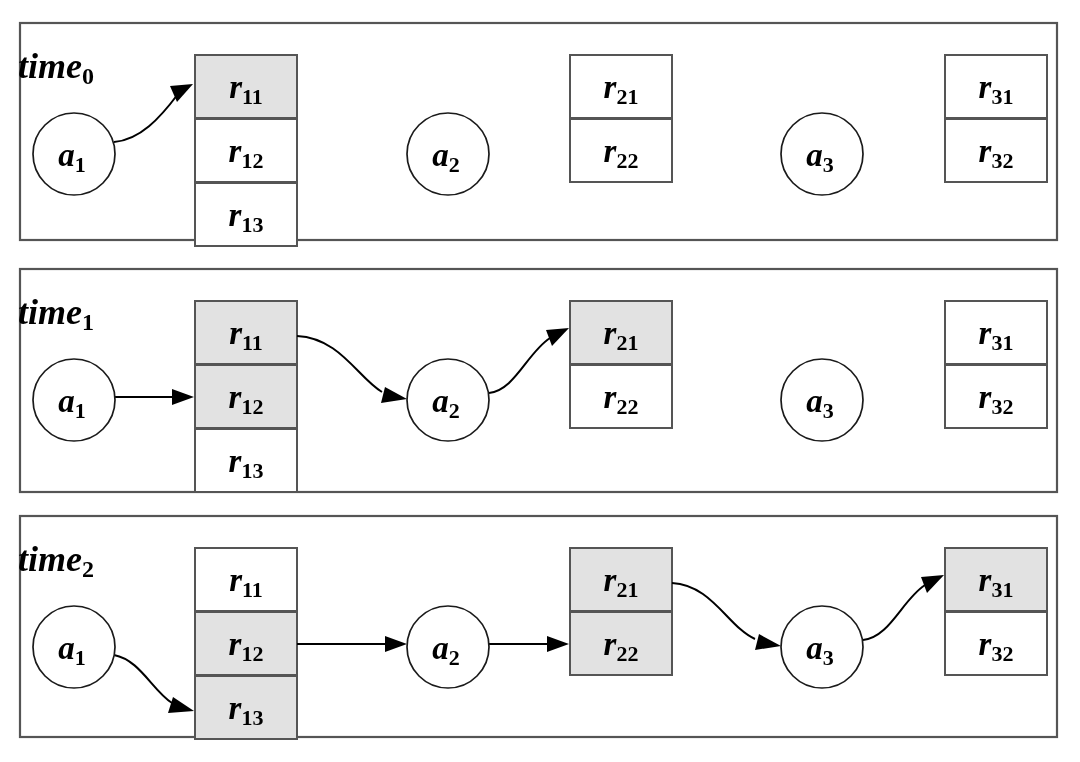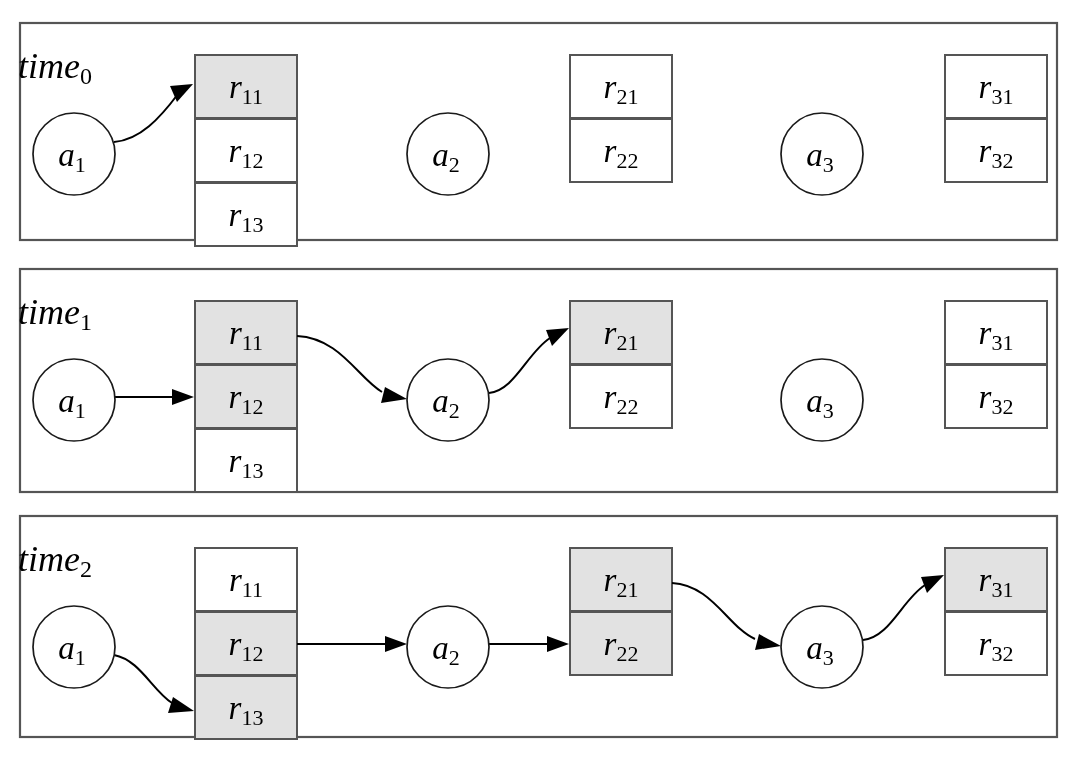--- a/index.html
+++ b/index.html
@@ -10,20 +10,21 @@
   body {
     width: 1080px;
     height: 762px;
     font-family: "Liberation Serif", "DejaVu Serif", serif;
     overflow: hidden;
   }
   #canvas {
     position: relative;
     width: 888px;
     height: 762px;
+    font-weight: bold;
   }
   svg.diagram {
     position: absolute;
     top: 0;
     left: 0;
     width: 1080px;
     height: 762px;
     display: block;
   }
   .panel-frame {

